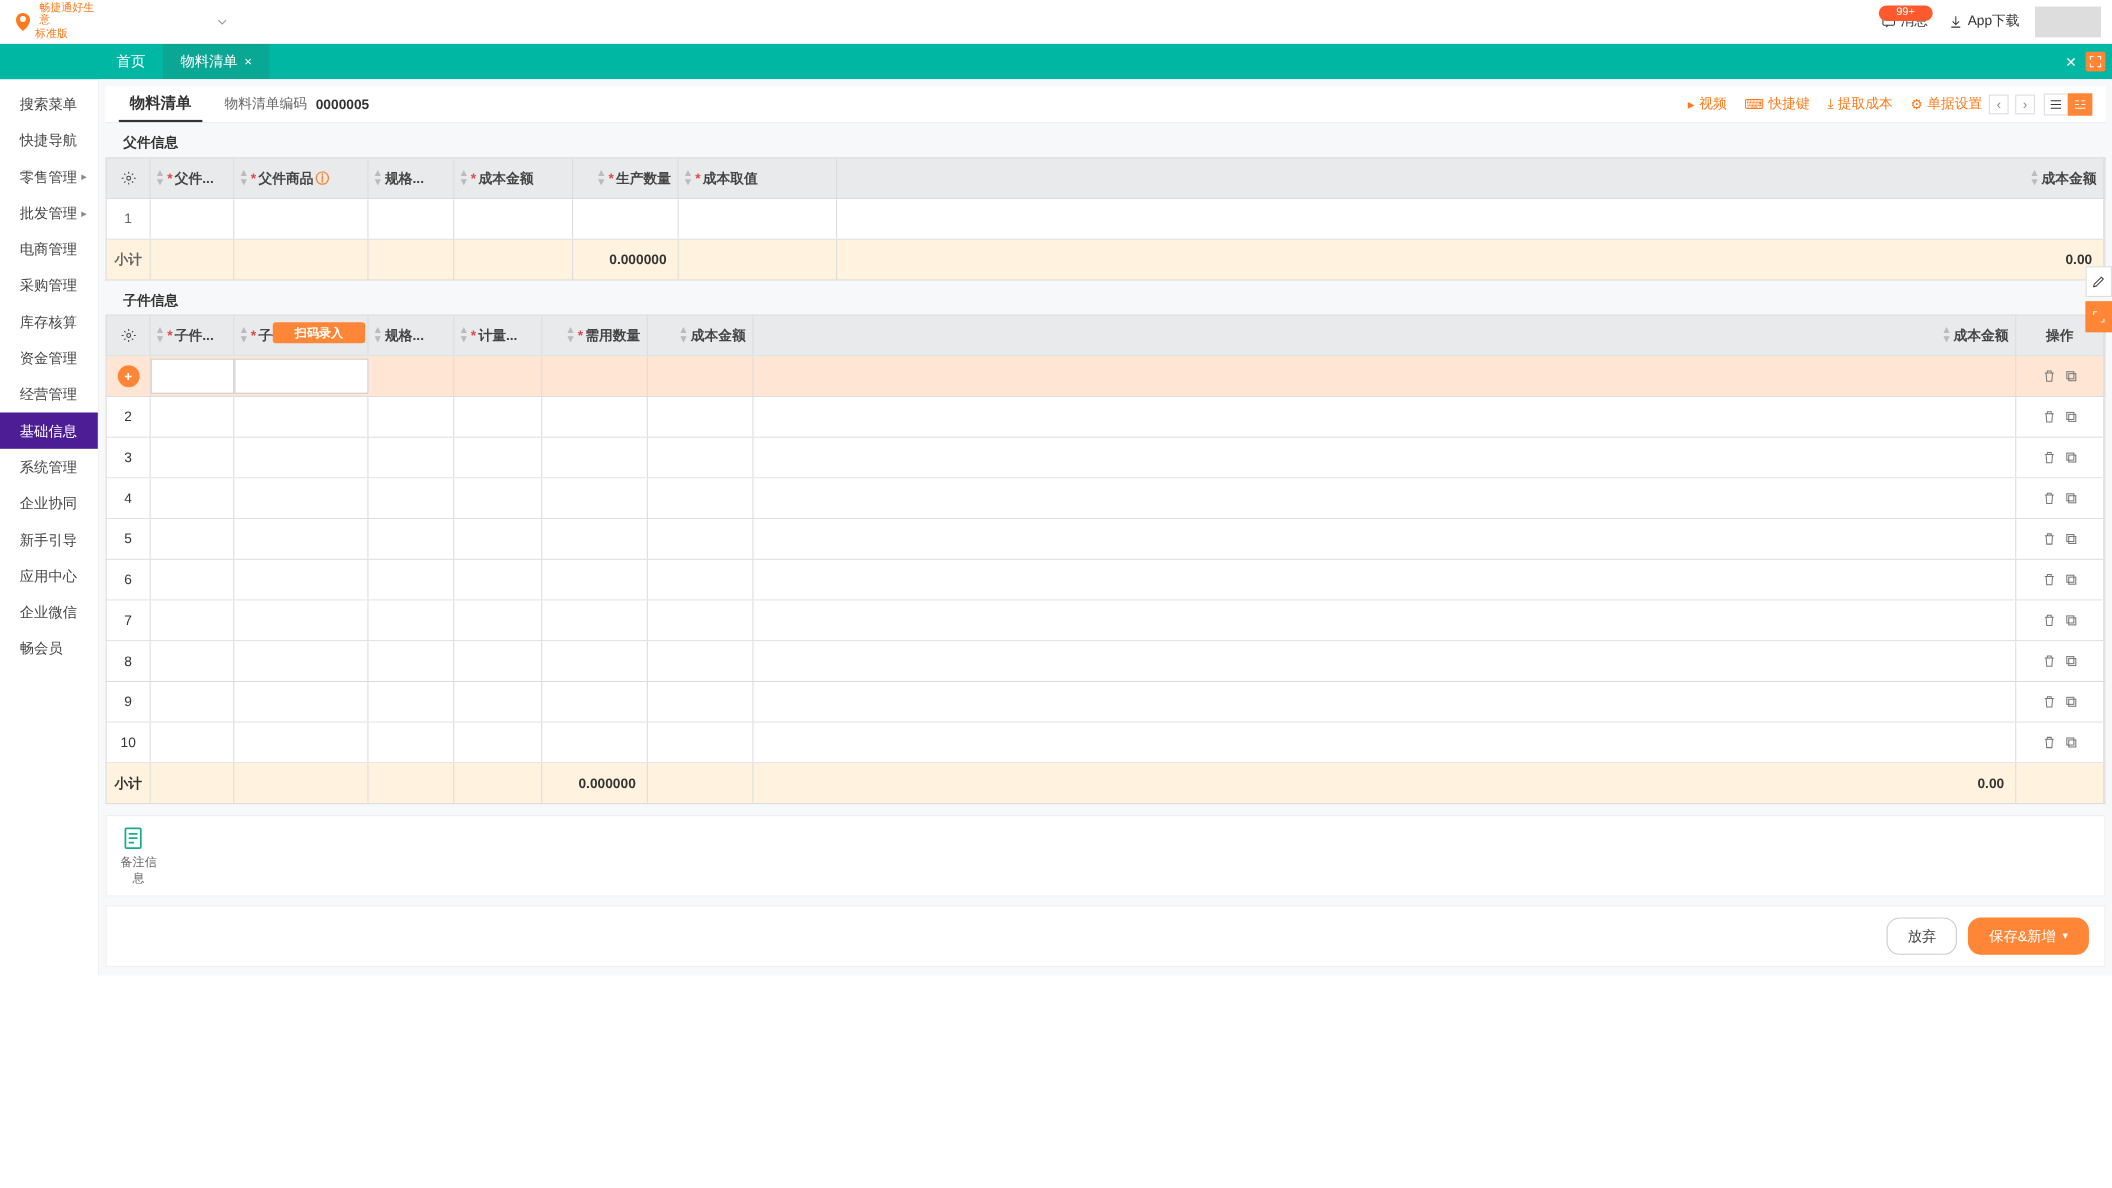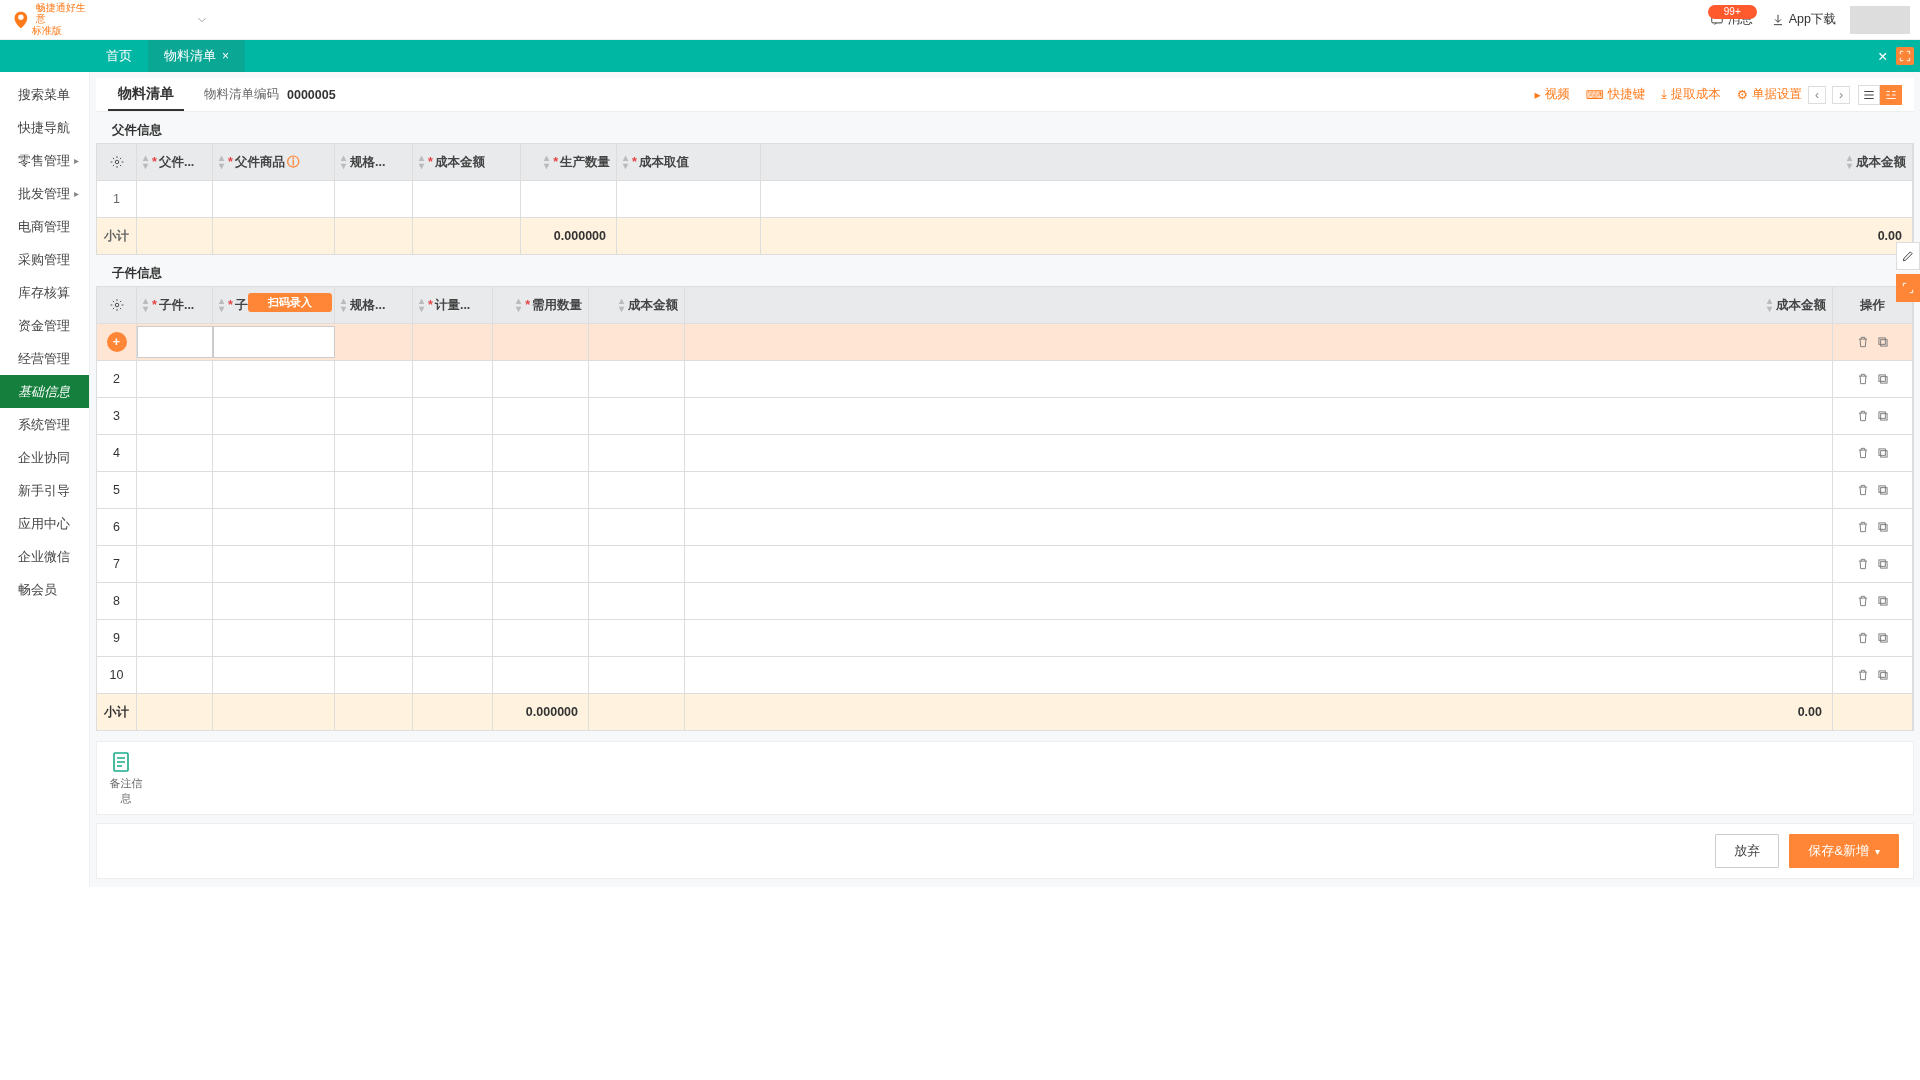--- a/index.html
+++ b/index.html
@@ -24,21 +24,21 @@
 .tab.active { background: #0aa795; }
 .tab .x { margin-left: 6px; font-size: 12px; }
 .tabbar-right { position: absolute; right: 6px; top: 0; display: flex; align-items: center; height: 100%; }
 .tb-close { color: #fff; padding: 0 8px; cursor: pointer; }
 .tb-expand { background: #ff8636; color: #fff; width: 18px; height: 18px; display: flex; align-items: center; justify-content: center; border-radius: 2px; cursor: pointer; }
 
 .main { display: flex; height: calc(100% - 72px); }
 .sidebar { width: 90px; background: #fff; border-right: 1px solid #f0f0f0; padding-top: 6px; overflow: auto; }
 .side-item { height: 33px; display: flex; align-items: center; padding: 0 10px 0 18px; cursor: pointer; font-size: 13px; color: #444; position: relative; }
 .side-item .exp { position: absolute; right: 10px; color: #888; font-size: 10px; }
-.side-item.active { background: #15803d; color: #fff; font-style: italic; }
+.side-item.active { background: #4c1d95; color: #fff; }
 
 .content { flex: 1; display: flex; flex-direction: column; background: #f7f8f9; overflow: auto; position: relative; }
 .pg-head { background: #fff; height: 34px; display: flex; align-items: center; padding: 0 12px; border-bottom: 1px solid #eee; margin: 6px 6px 0 6px; }
 .pg-title { font-weight: 600; font-size: 14px; padding: 0 10px; height: 100%; display: flex; align-items: center; border-bottom: 2px solid #333; }
 .doc-no-lbl { margin-left: 20px; color: #666; }
 .doc-no-val { margin-left: 8px; font-weight: 600; }
 .pg-head-sp { flex: 1; }
 .hd-link { display: flex; align-items: center; margin-left: 16px; color: #666; cursor: pointer; }
 .hd-link.orange { color: #ff7a1a; }
 .hd-link .ic { margin-right: 4px; }
@@ -88,21 +88,21 @@
 .ops-ic { margin: 0 3px; cursor: pointer; color: #777; }
 
 .remark-bar { margin: 10px 6px 0 6px; background: #fff; display: flex; align-items: center; padding: 8px 12px; border: 1px solid #eee; }
 .remark-ico { width: 34px; text-align: center; }
 .remark-ico svg { width: 24px; height: 24px; }
 .remark-ico .lb { font-size: 11px; color: #666; margin-top: 2px; }
 .remark-inp { flex: 1; border: none; border-left: 1px solid #eee; padding: 8px 12px; color: #999; }
 .remark-inp::placeholder { color: #bbb; }
 
 .footer { margin: 8px 6px; background: #fff; border: 1px solid #eee; display: flex; justify-content: flex-end; padding: 10px 14px; }
-.btn { padding: 7px 18px; margin-left: 10px; border-radius: 1px; cursor: pointer; font-size: 13px; }
+.btn { padding: 7px 18px; margin-left: 10px; border-radius: 12px; cursor: pointer; font-size: 13px; }
 .btn-ghost { background: #fff; border: 1px solid #ccc; color: #444; }
 .btn-primary { background: #ff8636; color: #fff; border: 1px solid #ff8636; display: flex; align-items: center; }
 .btn-primary .dd { margin-left: 6px; font-size: 10px; }
 
 .float-tools { position: absolute; right: 0; top: 170px; width: 24px; }
 .ft { width: 24px; height: 28px; background: #fff; border: 1px solid #ddd; display: flex; align-items: center; justify-content: center; margin-bottom: 4px; cursor: pointer; }
 .ft.orange { background: #ff8636; border-color: #ff8636; color: #fff; }
 
 svg { display: block; }
 .sic { width: 14px; height: 14px; stroke: currentColor; fill: none; stroke-width: 1.6; }

